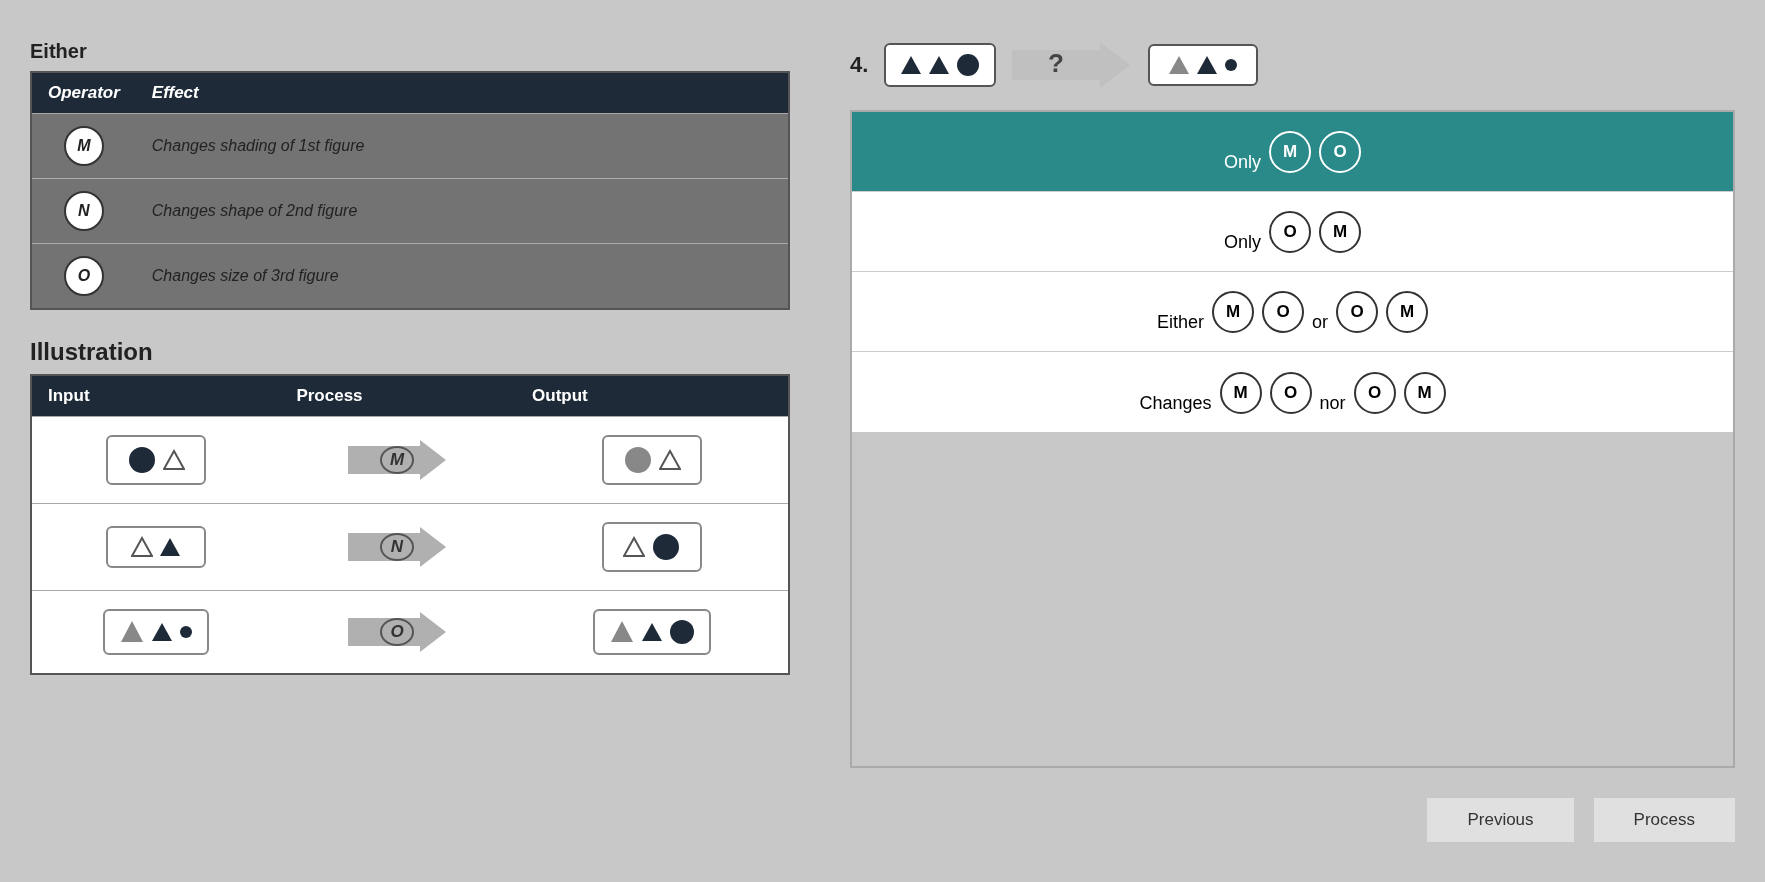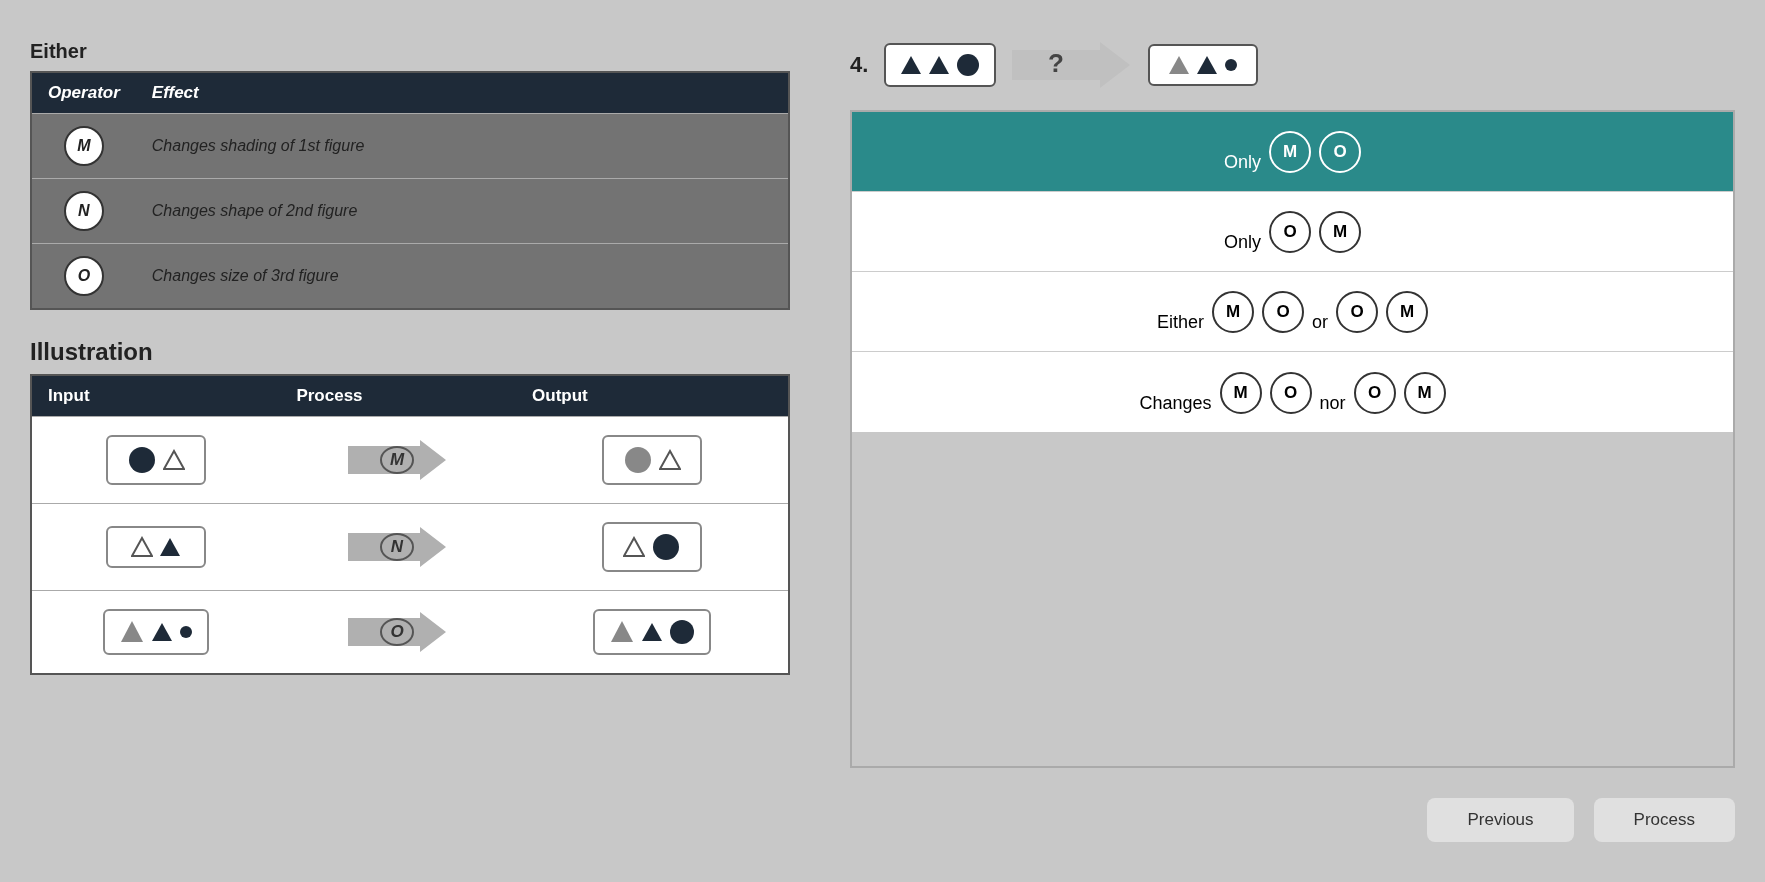--- a/index.html
+++ b/index.html
@@ -216,21 +216,21 @@
       justify-content: flex-end;
       gap: 20px;
       margin-top: 20px;
       padding-top: 10px;
     }
 
     .nav-button {
       padding: 12px 40px;
       font-size: 17px;
       border: none;
-      border-radius: 8px;
+      border-radius: 0;
       cursor: pointer;
       background-color: #e0e0e0;
       color: #333;
       font-weight: normal;
     }
 
     
     .q-mark-arrow {
       position: relative;
       display: inline-flex;

